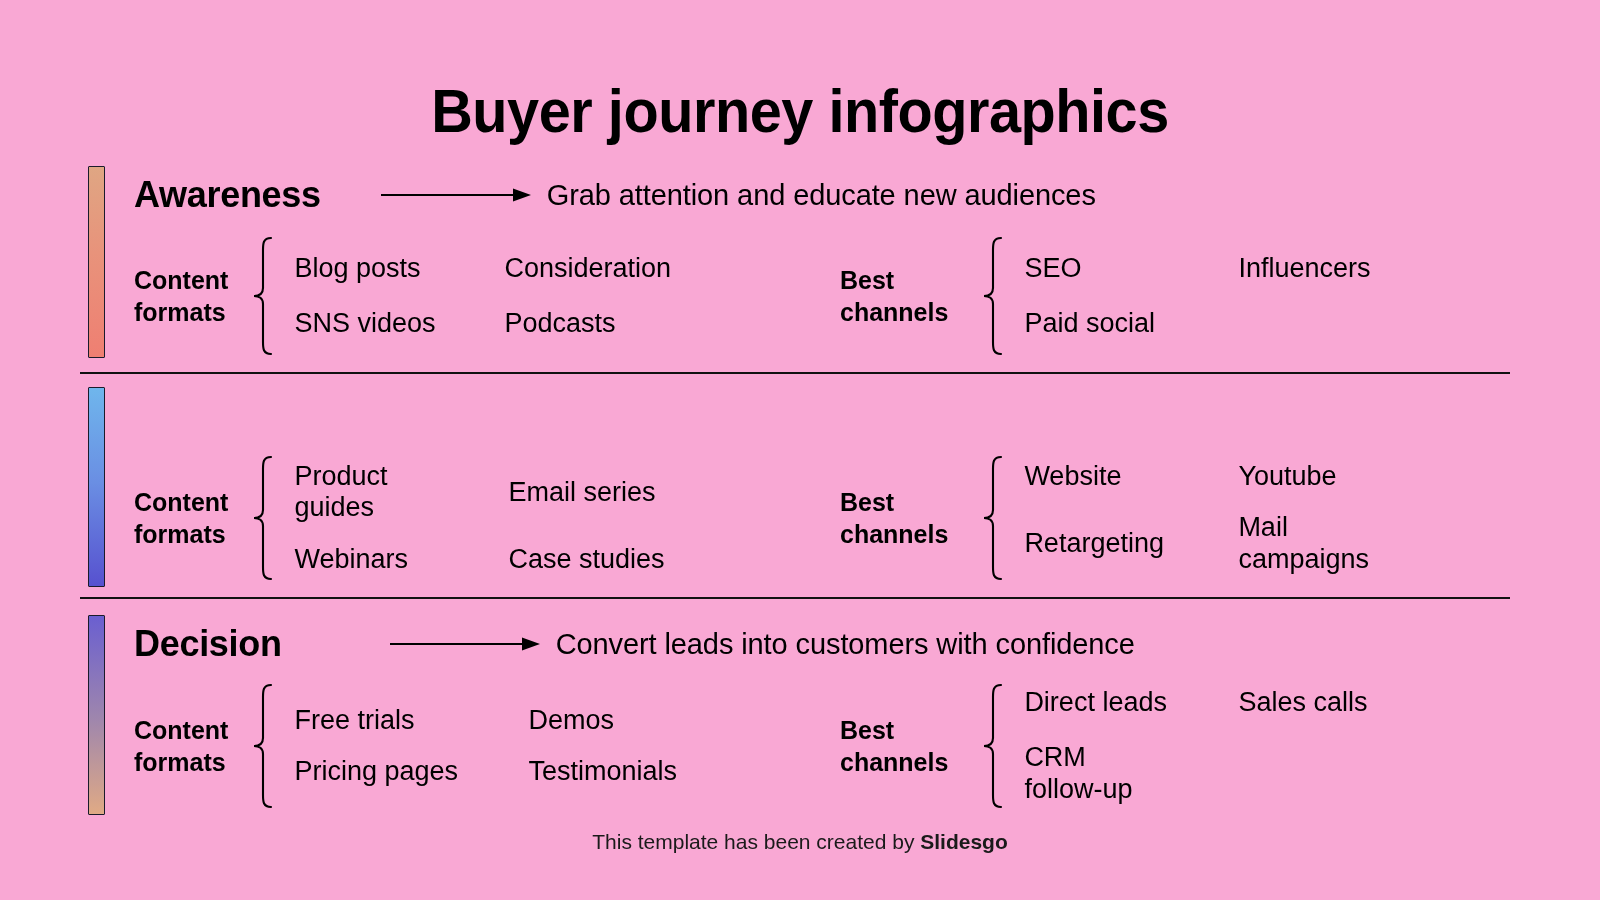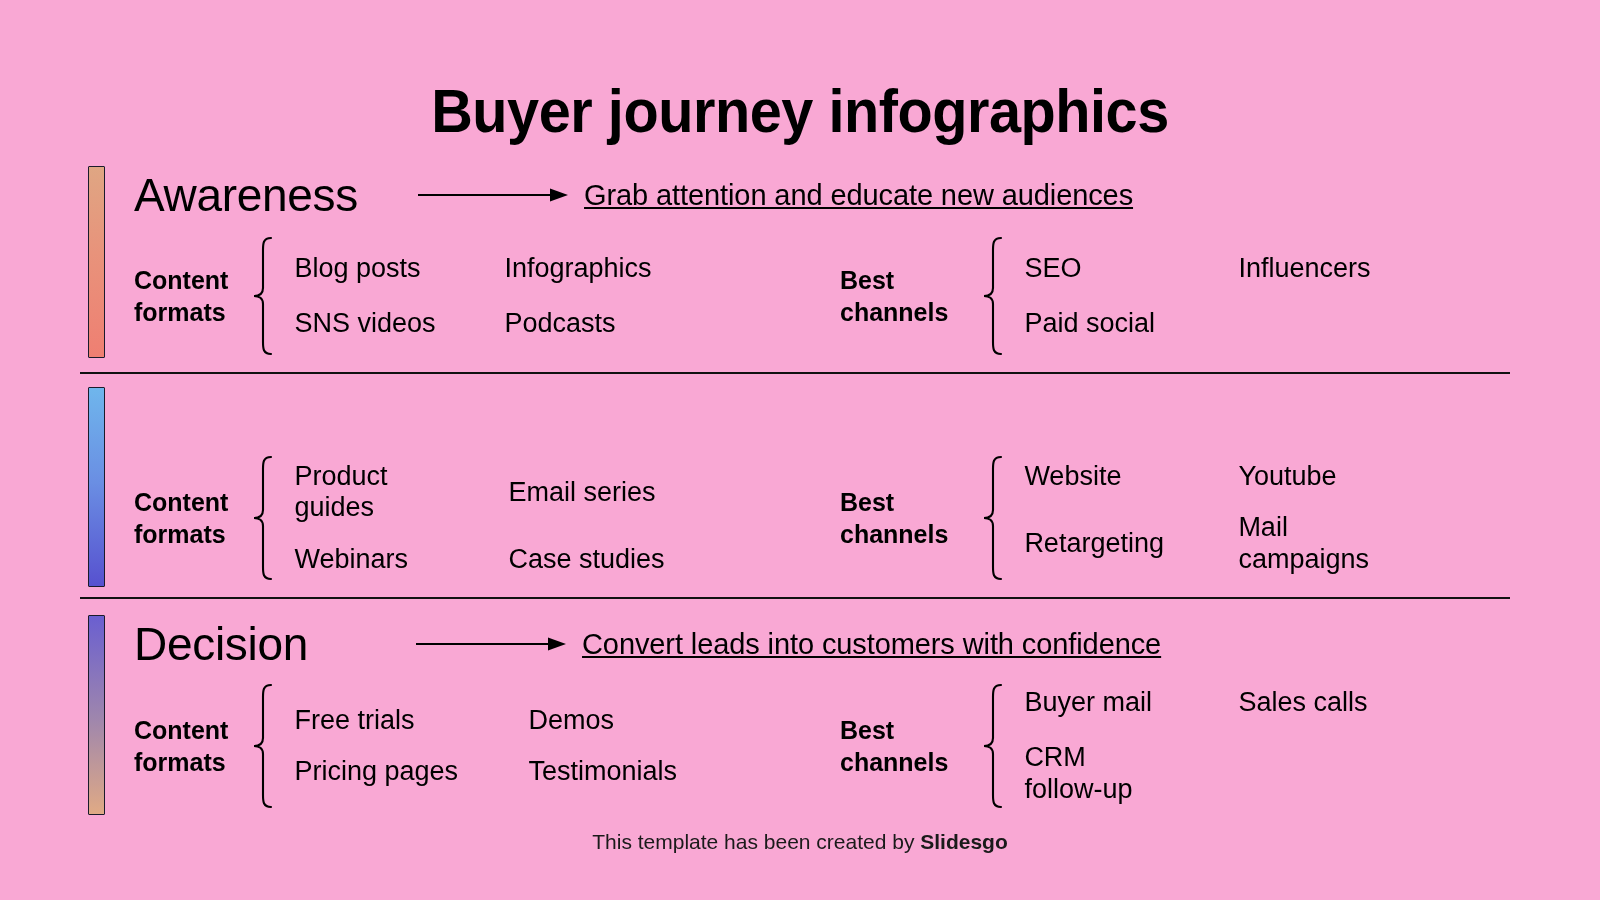--- a/index.html
+++ b/index.html
@@ -65,37 +65,36 @@
   
   .head-row {
     position: absolute;
     left: 46px;
     top: 6px;
     height: 46px;
     display: flex;
     align-items: center;
   }
   .stage-name {
-    font-size: 46px;
-    font-weight: 400;
+    font-size: 36px;
+    font-weight: 700;
     letter-spacing: -0.3px;
     white-space: nowrap;
     color: #000;
   }
   .arrow {
     display: block;
     flex: none;
   }
   .stage-desc {
     font-size: 29px;
     font-weight: 400;
     white-space: nowrap;
     color: #000;
     letter-spacing: -0.1px;
-    text-decoration: underline;
   }
 
   
   .group {
     position: absolute;
     display: flex;
     align-items: center;
   }
   .group-label {
     font-size: 25px;
@@ -165,21 +164,21 @@
     </div>
 
     <div class="group" style="left:46px; top:70px;">
       <div class="group-label">Content
 formats</div>
       <svg class="brace" width="26" height="120" viewBox="0 0 26 120" style="margin-left:22px;margin-right:18px;">
         <path d="M21 2 C13 2 13 8 13 14 L13 52 C13 58 9 60 4 60 C9 60 13 62 13 68 L13 106 C13 112 13 118 21 118" fill="none" stroke="#000" stroke-width="2.1" stroke-linecap="round"></path>
       </svg>
       <div class="items-grid" style="grid-template-columns:210px max-content; row-gap:23px;">
         <div class="item">Blog posts</div>
-        <div class="item">Infographics</div>
+        <div class="item">Consideration</div>
         <div class="item">SNS videos</div>
         <div class="item">Podcasts</div>
       </div>
     </div>
 
     <div class="group" style="left:752px; top:70px;">
       <div class="group-label">Best
 channels</div>
       <svg class="brace" width="26" height="120" viewBox="0 0 26 120" style="margin-left:32px;margin-right:18px;">
         <path d="M21 2 C13 2 13 8 13 14 L13 52 C13 58 9 60 4 60 C9 60 13 62 13 68 L13 106 C13 112 13 118 21 118" fill="none" stroke="#000" stroke-width="2.1" stroke-linecap="round"></path>
@@ -258,21 +257,21 @@
       </div>
     </div>
 
     <div class="group" style="left:752px; top:68px;">
       <div class="group-label">Best
 channels</div>
       <svg class="brace" width="26" height="126" viewBox="0 0 26 126" style="margin-left:32px;margin-right:18px;">
         <path d="M21 2 C13 2 13 8 13 14 L13 55 C13 61 9 63 4 63 C9 63 13 65 13 71 L13 112 C13 118 13 124 21 124" fill="none" stroke="#000" stroke-width="2.1" stroke-linecap="round"></path>
       </svg>
       <div class="items-grid" style="grid-template-columns:214px max-content; row-gap:24px;">
-        <div class="item">Buyer mail</div>
+        <div class="item">Direct leads</div>
         <div class="item">Sales calls</div>
         <div class="item">CRM
 follow-up</div>
         <div class="item"></div>
       </div>
     </div>
   </div>
 
   <div class="footer">
     <span>This template has been created by </span><b>Slidesgo</b>

